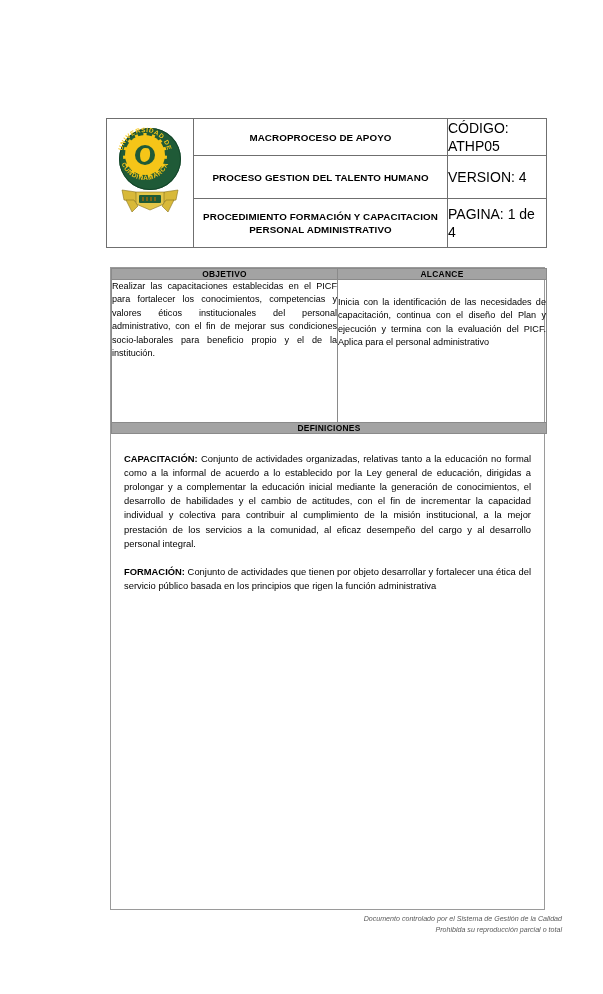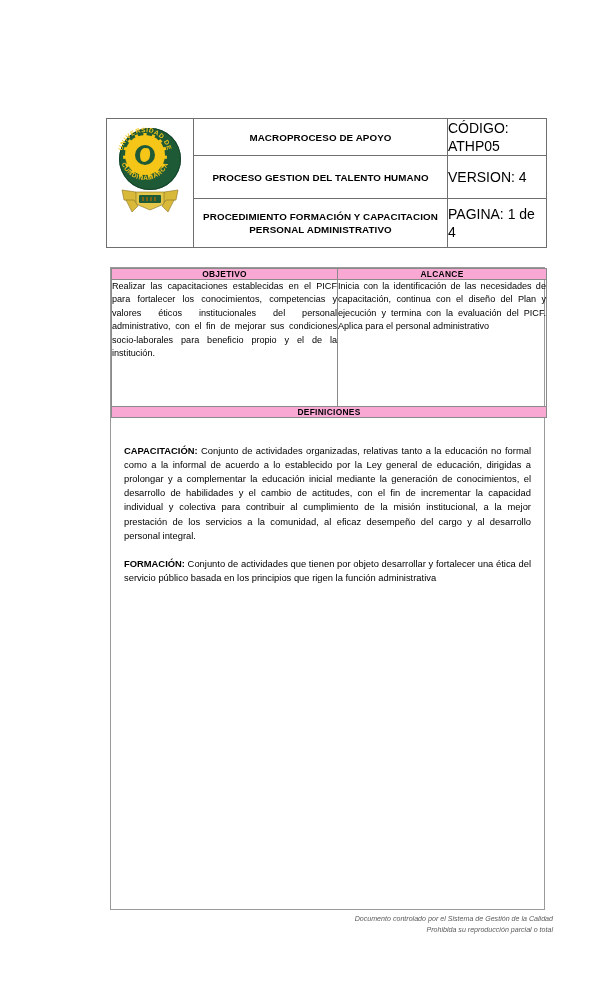--- a/index.html
+++ b/index.html
@@ -134,56 +134,56 @@
     width: 100%;
     border-collapse: collapse;
     table-layout: fixed;
   }
   .obj-table td {
     border: 1px solid #8a8a8a;
     padding: 0;
     vertical-align: top;
   }
   .band {
-    background: #f9a8d4;
+    background: #a3a3a3;
     text-align: center;
     font-weight: bold;
     font-size: 8.4px;
     letter-spacing: .3px;
     padding: 7px 0 6px 0;
     vertical-align: middle !important;
     color: #000;
   }
   .col-left  { width: 225px; }
   .col-right { width: 208px; }
 
   .body-cell {
     font-size: 9.1px;
     line-height: 1.48;
     text-align: justify;
     padding: 12px 10px 10px 10px;
     height: 126px;
   }
-  .body-cell.right { }
+  .body-cell.right { padding-top: 16px; }
 
   .defs-area {
-    padding: 26px 13px 0 13px;
+    padding: 18px 13px 0 13px;
   }
   .defs-area p {
     margin: 0 0 14px 0;
     font-size: 9.4px;
     line-height: 1.5;
     text-align: justify;
   }
   .defs-area p b { font-weight: bold; }
 
   
   .footer {
     position: absolute;
-    left: 8px;
+    left: 17px;
     top: 914px;
     width: 545px;
     text-align: right;
     font-size: 7.1px;
     font-style: italic;
     color: #5a5a5a;
     line-height: 1.55;
   }
   .footer div { white-space: nowrap; }
 </style>

